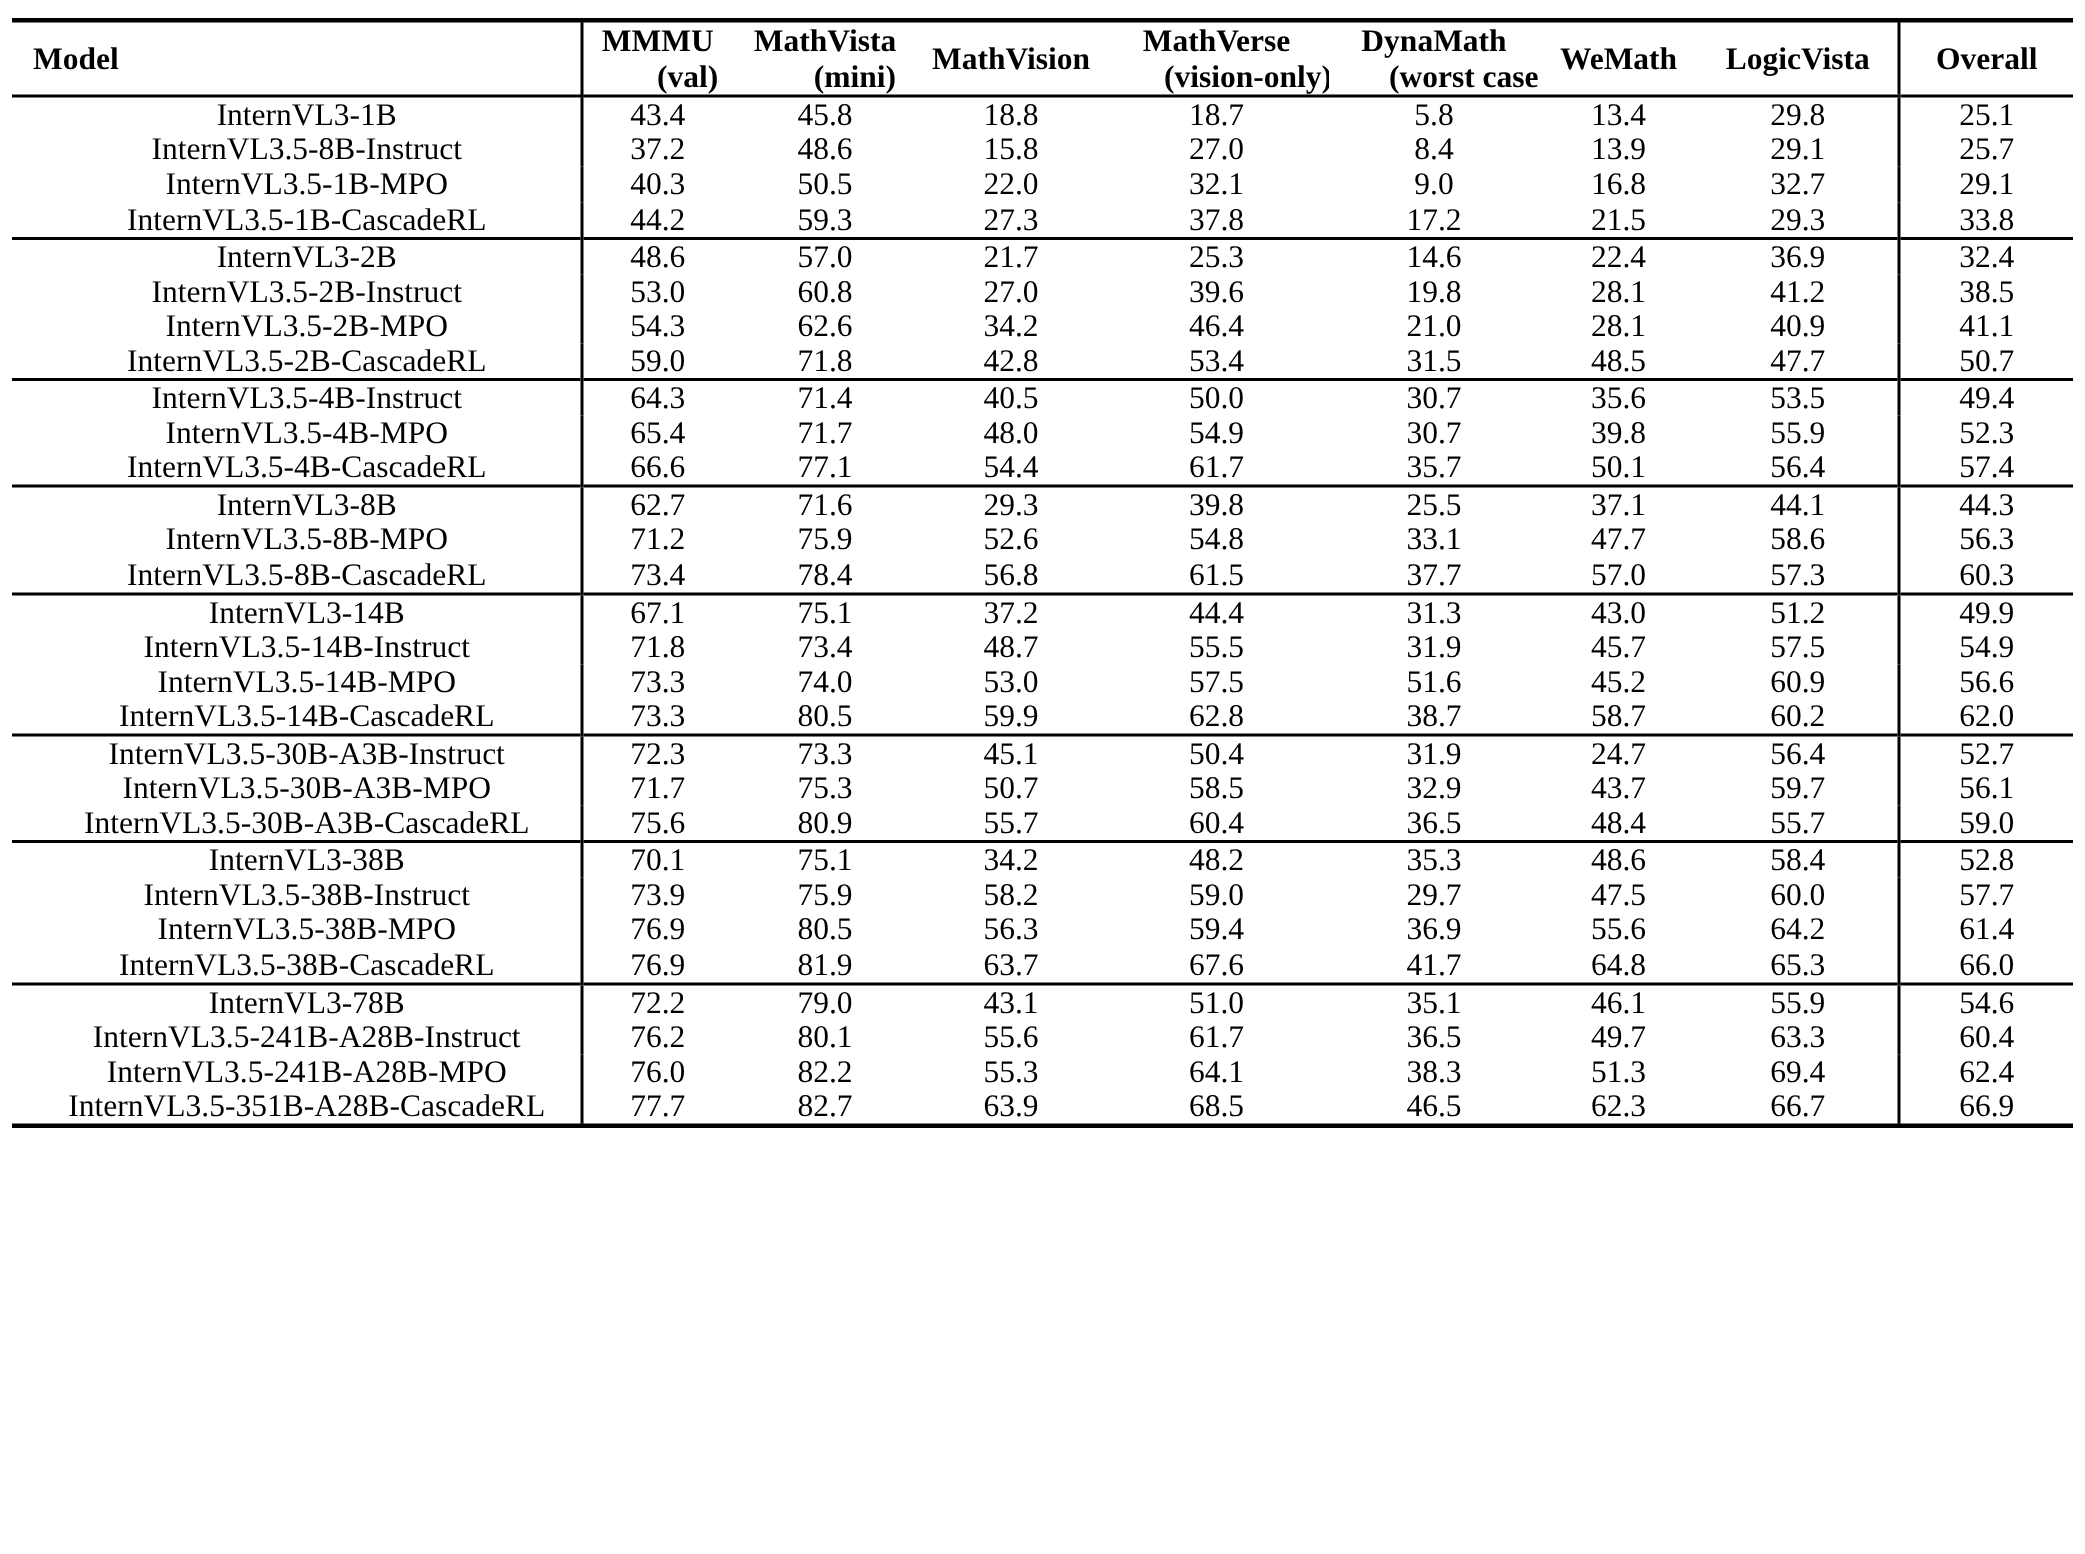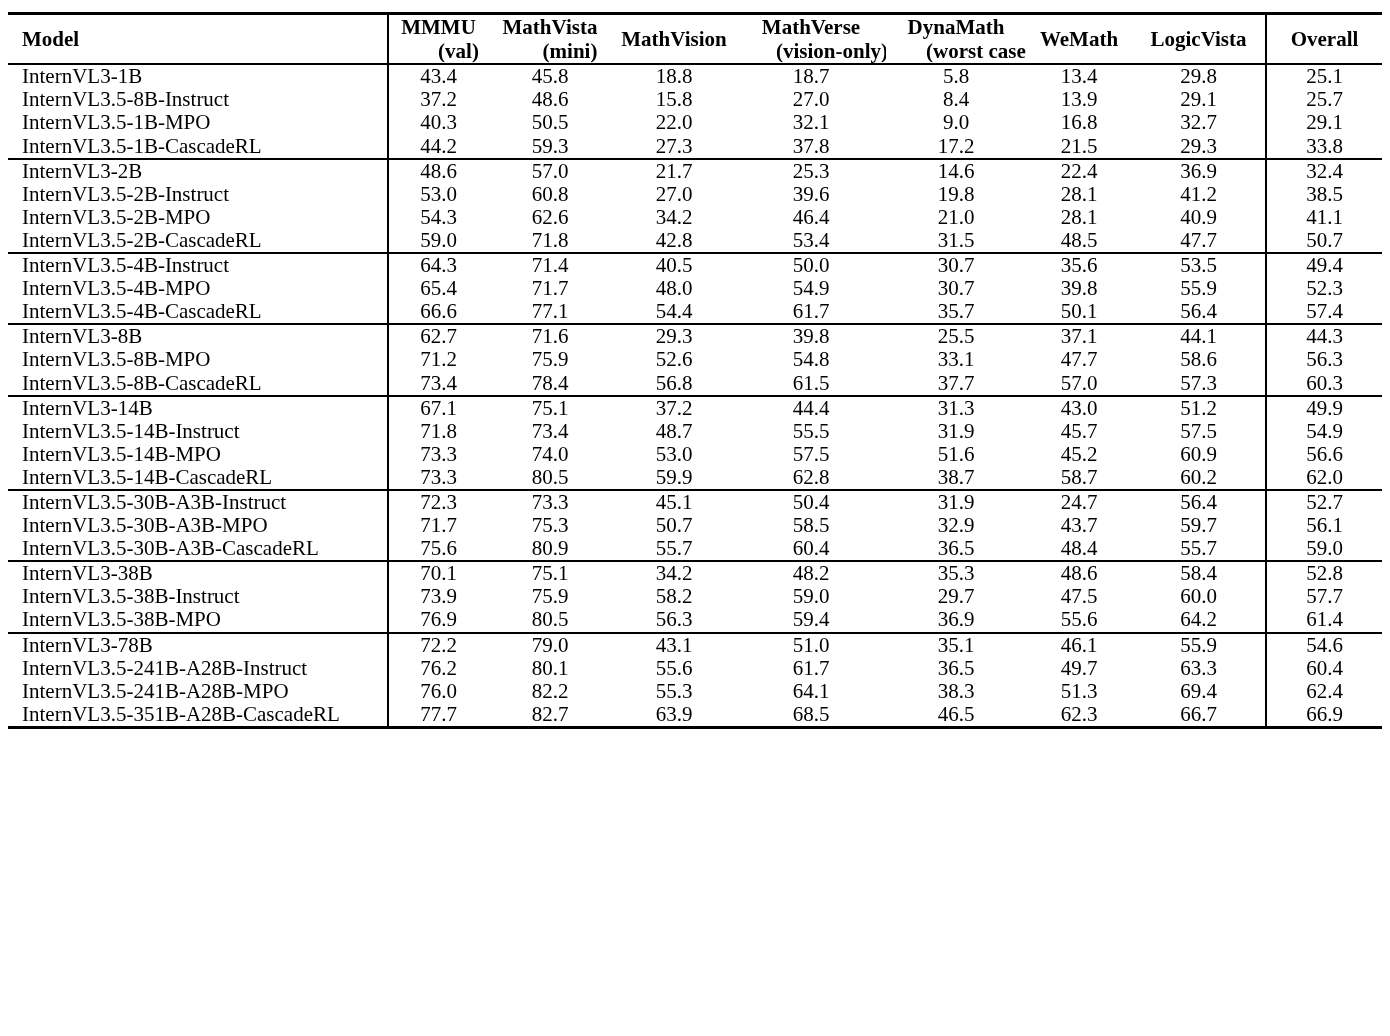--- a/index.html
+++ b/index.html
@@ -48,21 +48,21 @@
   }
   .hdr-sub { font-weight: bold; padding-left: 40px; }
   tbody td {
     font-size: 21px;
     line-height: 1.1;
     padding: 3px 2px;
     text-align: center;
     vertical-align: middle;
   }
   tbody td.model-cell {
-    text-align: left;
+    text-align: center;
     padding-left: 14px;
   }
   tbody tr.group-start td {
     border-top: 2px solid #000;
   }
 </style>
 </head>
 <body>
 
 <div class="table-wrap">
@@ -371,20 +371,31 @@
           <td class="model-cell">InternVL3.5-38B-MPO</td>
           <td class="score-cell">76.9</td>
           <td class="score-cell">80.5</td>
           <td class="score-cell">56.3</td>
           <td class="score-cell">59.4</td>
           <td class="score-cell">36.9</td>
           <td class="score-cell">55.6</td>
           <td class="score-cell">64.2</td>
           <td class="score-cell overall-cell">61.4</td>
         </tr>
+        <tr>
+          <td class="model-cell">InternVL3.5-38B-CascadeRL</td>
+          <td class="score-cell">76.9</td>
+          <td class="score-cell">81.9</td>
+          <td class="score-cell">63.7</td>
+          <td class="score-cell">67.6</td>
+          <td class="score-cell">41.7</td>
+          <td class="score-cell">64.8</td>
+          <td class="score-cell">65.3</td>
+          <td class="score-cell overall-cell">66.0</td>
+        </tr>
         <tr class="group-start">
           <td class="model-cell">InternVL3-78B</td>
           <td class="score-cell">72.2</td>
           <td class="score-cell">79.0</td>
           <td class="score-cell">43.1</td>
           <td class="score-cell">51.0</td>
           <td class="score-cell">35.1</td>
           <td class="score-cell">46.1</td>
           <td class="score-cell">55.9</td>
           <td class="score-cell overall-cell">54.6</td>

